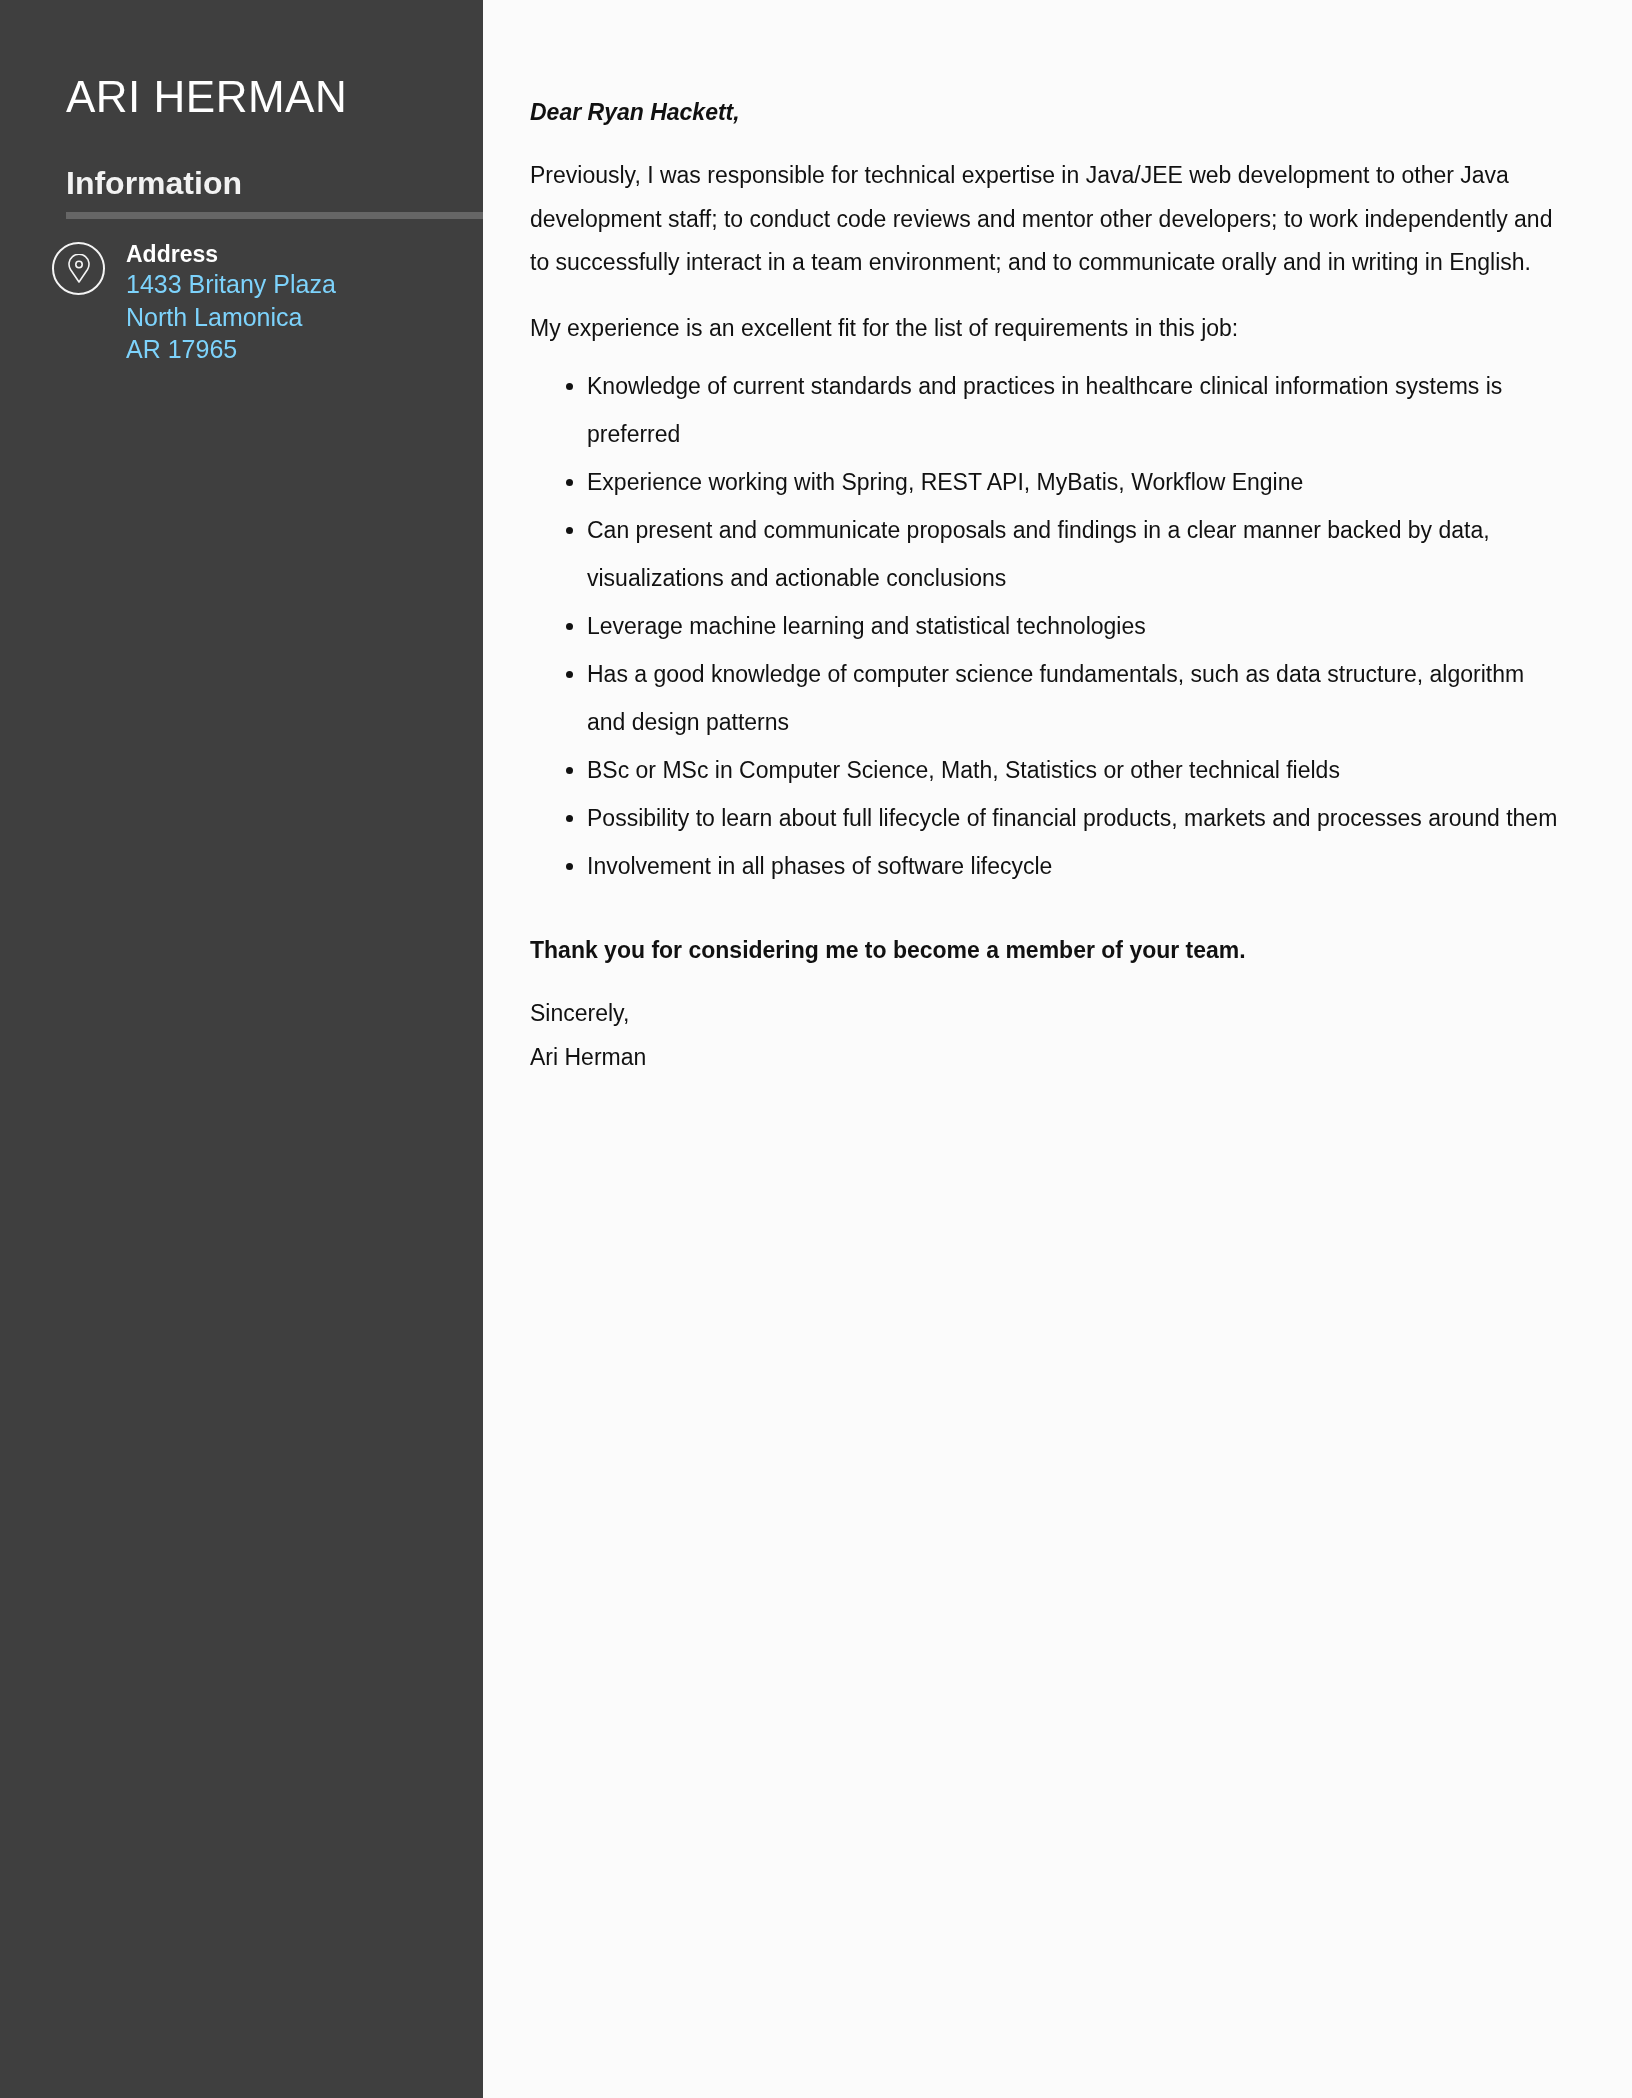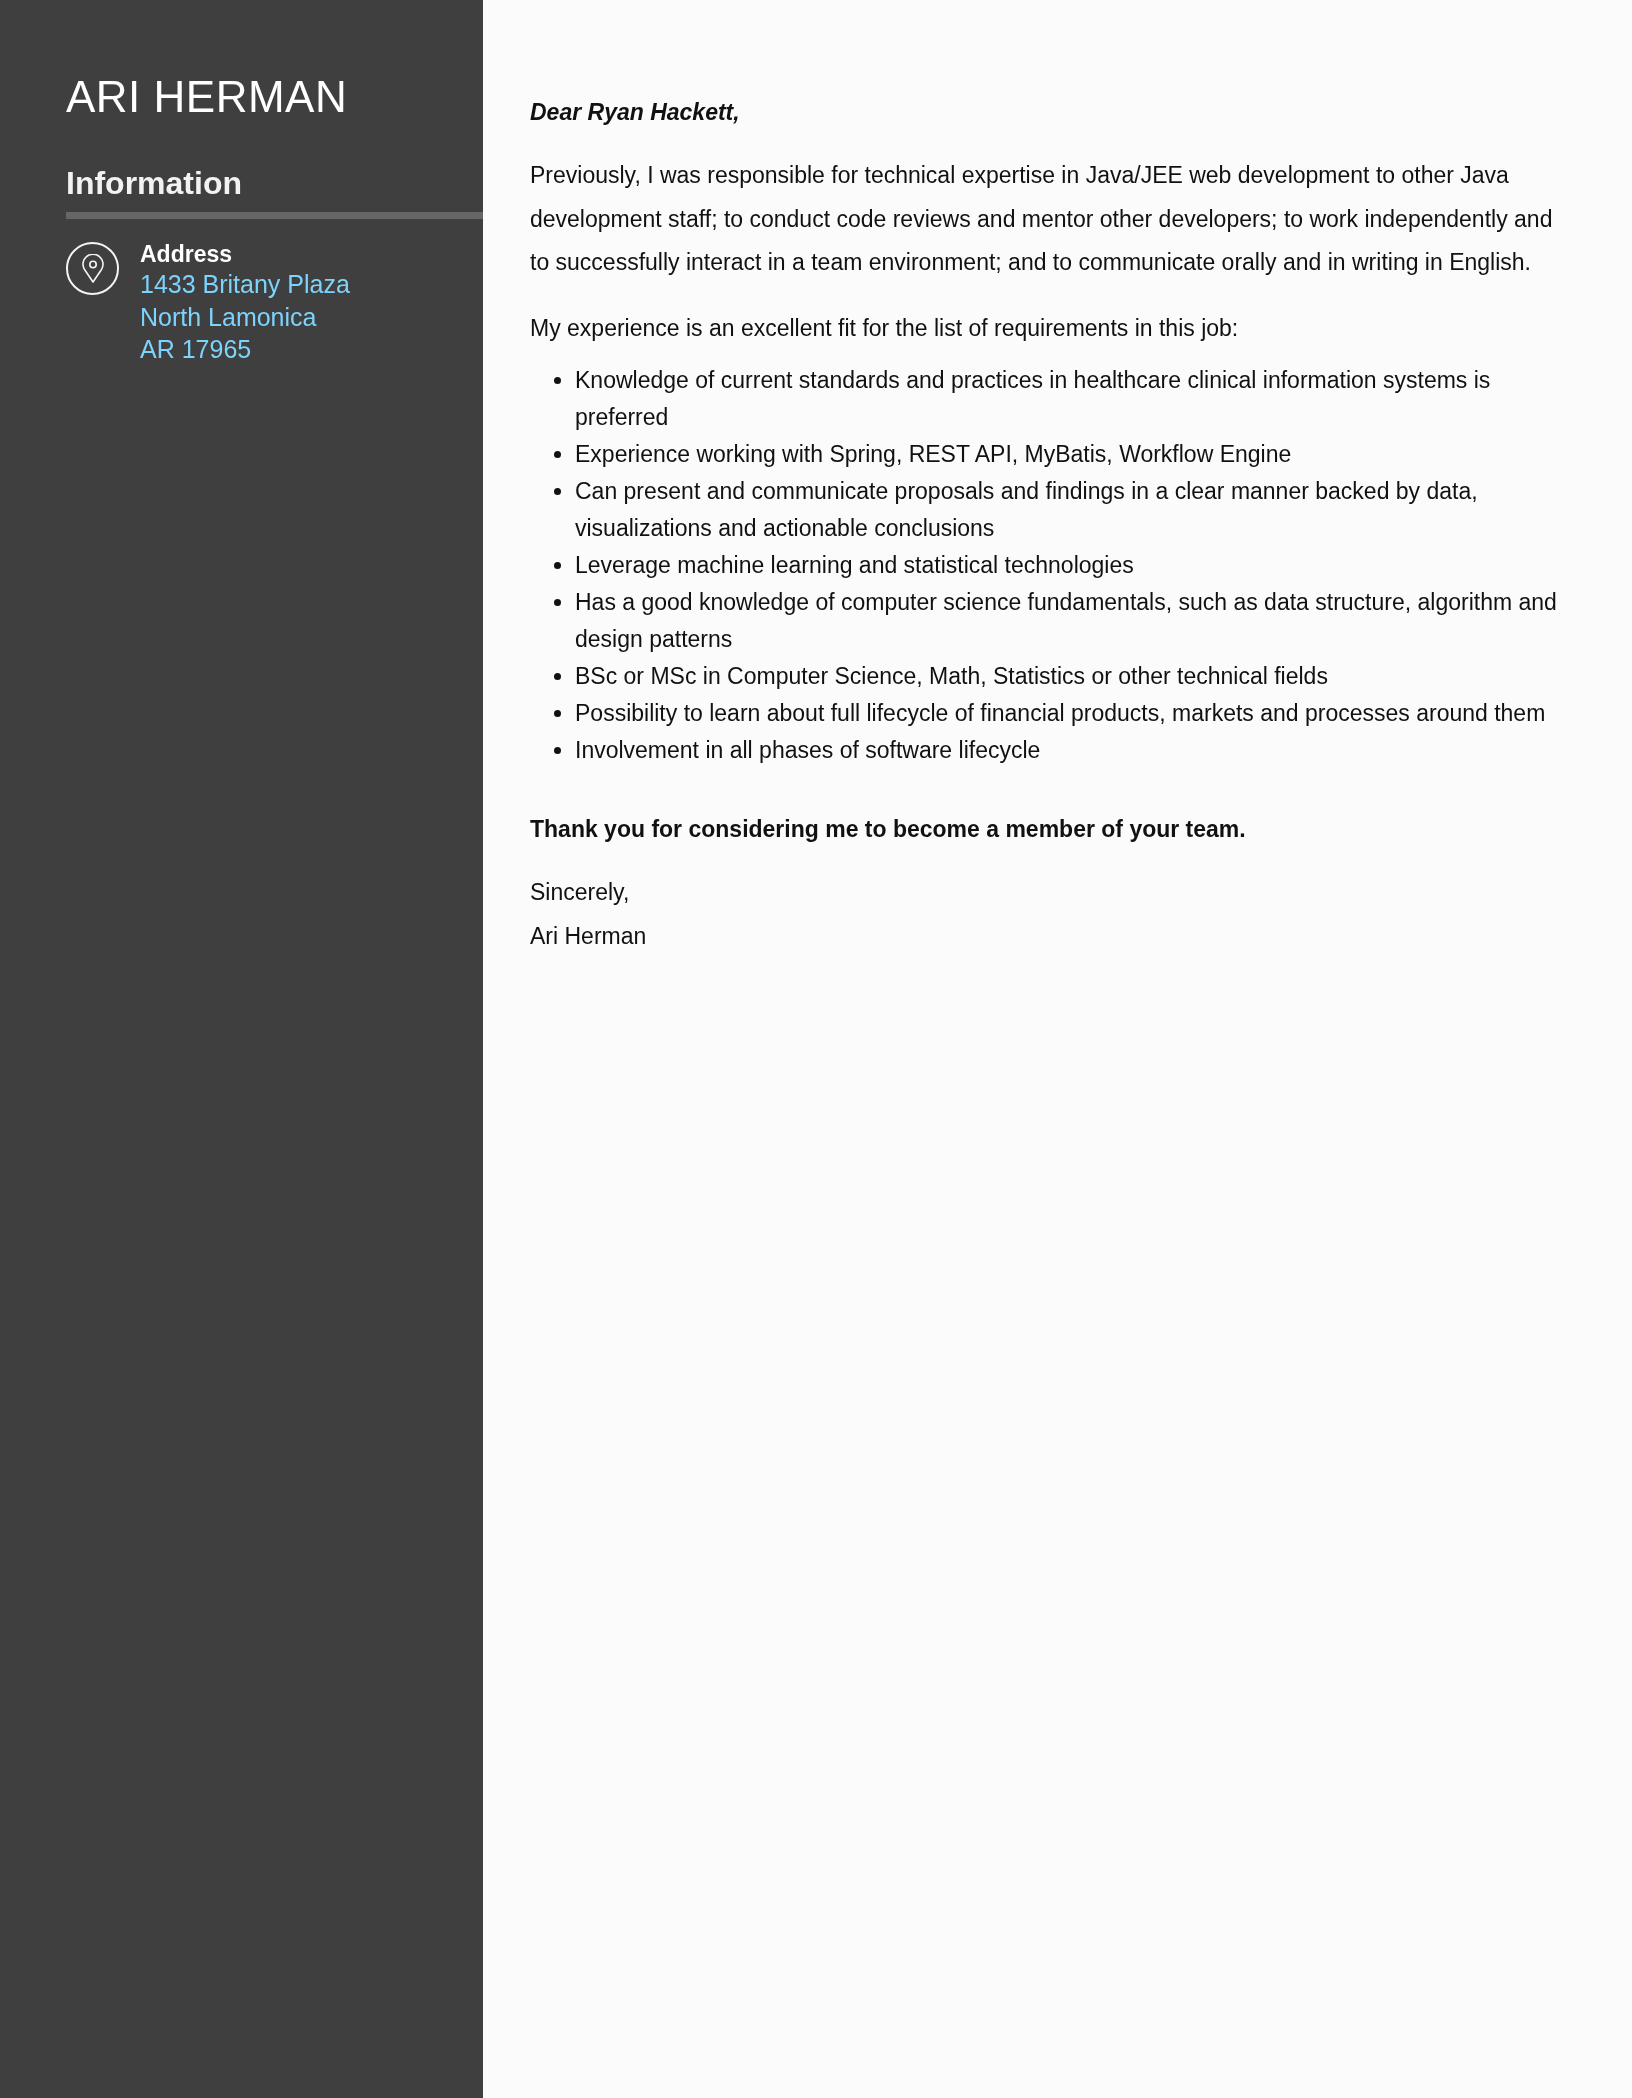--- a/index.html
+++ b/index.html
@@ -42,21 +42,21 @@
   .divider {
     position: absolute;
     left: 66px;
     top: 212px;
     width: 417px;
     height: 7px;
     background: #666666;
   }
   .contact {
     position: absolute;
-    left: 66px;
+    left: 52px;
     top: 240px;
     display: flex;
   }
   .contact-icon {
     width: 49px; height: 49px;
     border: 2px solid #f4f4f4;
     border-radius: 50%;
     display: flex;
     align-items: center;
     justify-content: center;
@@ -89,23 +89,23 @@
     margin: 0 0 22px 0;
     line-height: 40px;
     font-size: 23px;
     font-style: italic;
   }
   .para {
     margin: 0 0 22px 0;
     line-height: 43.5px;
   }
   .req-list {
-    margin: 0;
+    margin: 12px;
     padding-left: 45px;
-    line-height: 37px;
+    line-height: 48px;
   }
   .req-list li {
     padding-left: 0;
   }
   .closing {
     font-weight: bold;
     margin: 40px 0 22px 0;
     line-height: 40px;
   }
   .signoff {

